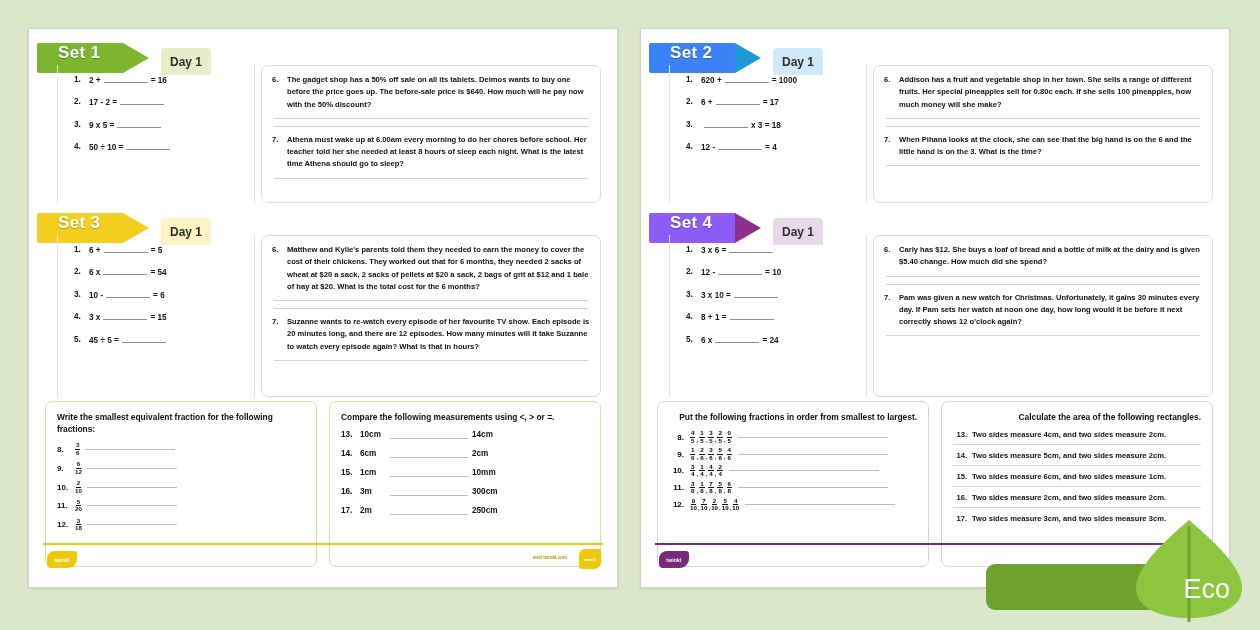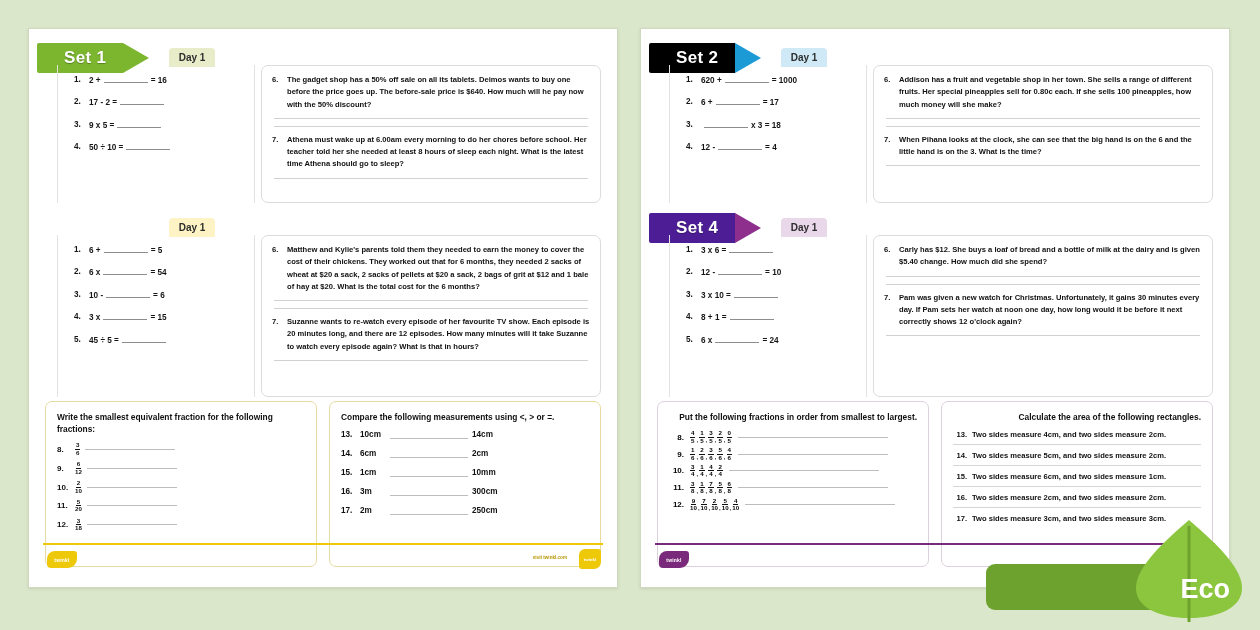--- a/index.html
+++ b/index.html
@@ -29,44 +29,44 @@
   .set-head { position: relative; height: 44px; }
 
   
   .banner {
     position: absolute; left: 8px; top: 8px;
     height: 30px; width: 112px;
     display: flex; align-items: center;
   }
   .banner .body {
     height: 30px; width: 86px;
-    display: flex; align-items: center; justify-content: flex-start;
-    padding-left: 27px;
+    display: flex; align-items: flex-start; justify-content: flex-start;
+    padding-left: 21px;
     border-radius: 2px 0 0 2px;
   }
   .banner .tip {
     width: 0; height: 0;
     border-top: 15px solid transparent;
     border-bottom: 15px solid transparent;
     border-left-width: 26px; border-left-style: solid;
   }
   .banner .label {
     color: #ffffff; font-weight: bold; font-size: 17px;
     letter-spacing: .3px;
     text-shadow: 0 1px 1px rgba(0,0,0,.30);
     white-space: nowrap;
   }
 
   .daytag {
-    position: absolute; left: 140px; top: 13px;
-    height: 19px; min-width: 46px;
+    position: absolute; left: 132px; top: 13px;
+    height: 27px; min-width: 46px;
     border-radius: 4px 4px 0 0;
     display: flex; align-items: center; justify-content: center;
     padding: 0 9px;
-    font-size: 10px; font-weight: bold; color: #2e2e2e;
+    font-size: 12px; font-weight: bold; color: #2e2e2e;
     white-space: nowrap;
   }
 
   
   .set-body { position: absolute; left: 0; right: 0; top: 30px; bottom: 0; display: flex; }
   .col-arith {
     width: 198px; margin-left: 28px; margin-right: 6px;
     border-left: 1px solid #e2e2e2; border-right: 1px solid #e2e2e2;
     padding: 10px 10px 6px 16px;
     overflow: hidden;
@@ -168,21 +168,21 @@
   }
   .eco .pill-txt {
     position: absolute; left: 18px; top: 14px; height: 46px;
     display: flex; align-items: center;
     font-size: 27px; color: #ffffff; letter-spacing: .2px;
   }
   .eco svg { position: absolute; right: 0; bottom: -10px; }
   .eco .eco-txt {
     position: absolute; right: 18px; top: 18px; height: 42px;
     display: flex; align-items: center;
-    font-size: 27px; color: #ffffff; font-weight: bold;
+    font-size: 27px; color: #ffffff; font-weight: normal;
   }
 </style>
 </head>
 <body style="background: rgb(219, 231, 202);">
 
 <div class="stage" style="background: rgb(219, 231, 202);">
 
   <div class="page" id="page-left">
 
     <div class="set-block b1">
@@ -225,20 +225,26 @@
               <span class="num">7.</span>
               <span class="txt">Athena must wake up at 6.00am every morning to do her chores before school. Her teacher told her she needed at least 8 hours of sleep each night. What is the latest time Athena should go to sleep?</span>
             </div>
             <div class="ans-rule"></div>
           </div>
       </div>
     </div>
 
     <div class="set-block b2">
       <div class="set-head">
+        <div class="banner">
+          <div class="body" id="b3body" style="background: rgb(242, 207, 30);">
+              <span class="label">Set 3</span>
+            </div>
+          <div class="tip" id="b3tip" style="border-left-color: rgb(242, 207, 30);"></div>
+        </div>
         <div class="daytag" id="t3" style="background: rgb(253, 243, 196);">Day 1</div>
       </div>
       <div class="set-body">
         <div class="col-arith" id="a3">
             <div class="q">
               <span class="num">1.</span>
               <span><span>6 +</span><span class="blank-inline"></span><span>= 5</span></span>
             </div>
             <div class="q">
               <span class="num">2.</span>
@@ -362,21 +368,21 @@
       <div class="credit">visit twinkl.com</div>
       <div class="logo-r" id="logoLR" style="background: rgb(237, 201, 10);">twinkl</div>
     </div>
   </div>
 
   <div class="page" id="page-right">
 
     <div class="set-block b1">
       <div class="set-head">
         <div class="banner">
-          <div class="body" id="b2body" style="background: #000000;">
+          <div class="body" id="b2body" style="background: #3b82f6;">
               <span class="label">Set 2</span>
             </div>
           <div class="tip" id="b2tip" style="border-left-color: rgb(27, 154, 214);"></div>
         </div>
         <div class="daytag" id="t2" style="background: rgb(207, 233, 247);">Day 1</div>
       </div>
       <div class="set-body">
         <div class="col-arith" id="a2">
             <div class="q">
               <span class="num">1.</span>
@@ -407,21 +413,21 @@
               <span class="txt">When Pihana looks at the clock, she can see that the big hand is on the 6 and the little hand is on the 3. What is the time?</span>
             </div>
             <div class="ans-rule"></div>
           </div>
       </div>
     </div>
 
     <div class="set-block b2">
       <div class="set-head">
         <div class="banner">
-          <div class="body" id="b4body" style="background: #4c1d95;">
+          <div class="body" id="b4body" style="background: #8b5cf6;">
               <span class="label">Set 4</span>
             </div>
           <div class="tip" id="b4tip" style="border-left-color: rgb(142, 47, 142);"></div>
         </div>
         <div class="daytag" id="t4" style="background: rgb(233, 215, 234);">Day 1</div>
       </div>
       <div class="set-body">
         <div class="col-arith" id="a4">
             <div class="q">
               <span class="num">1.</span>

